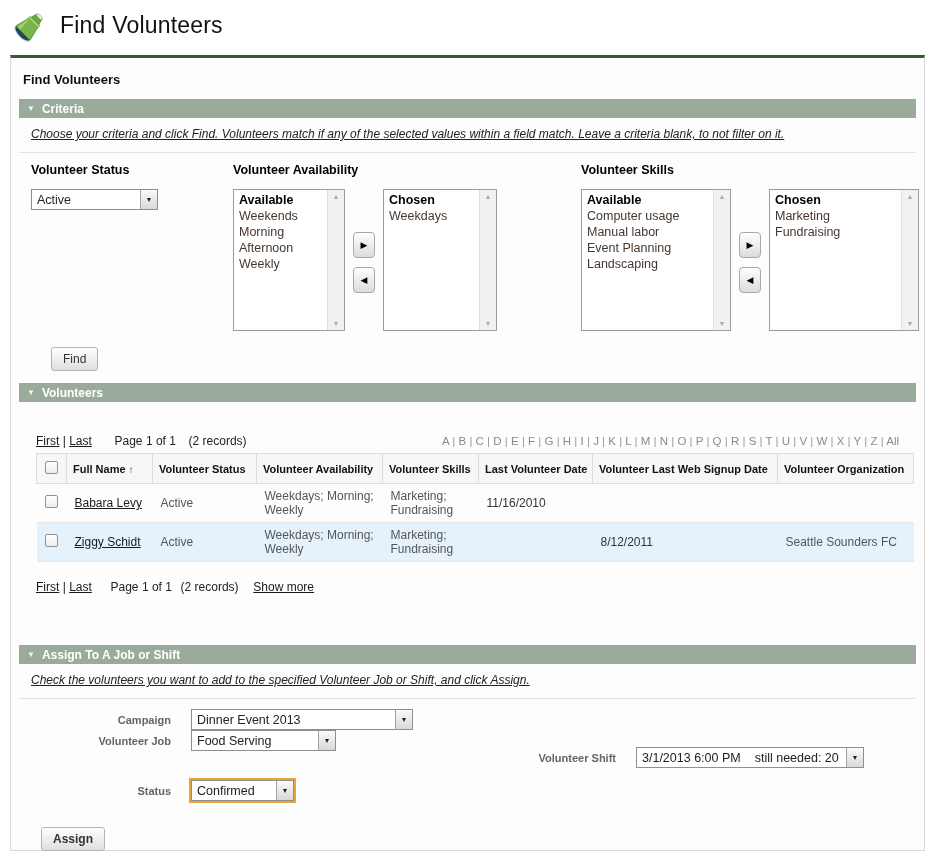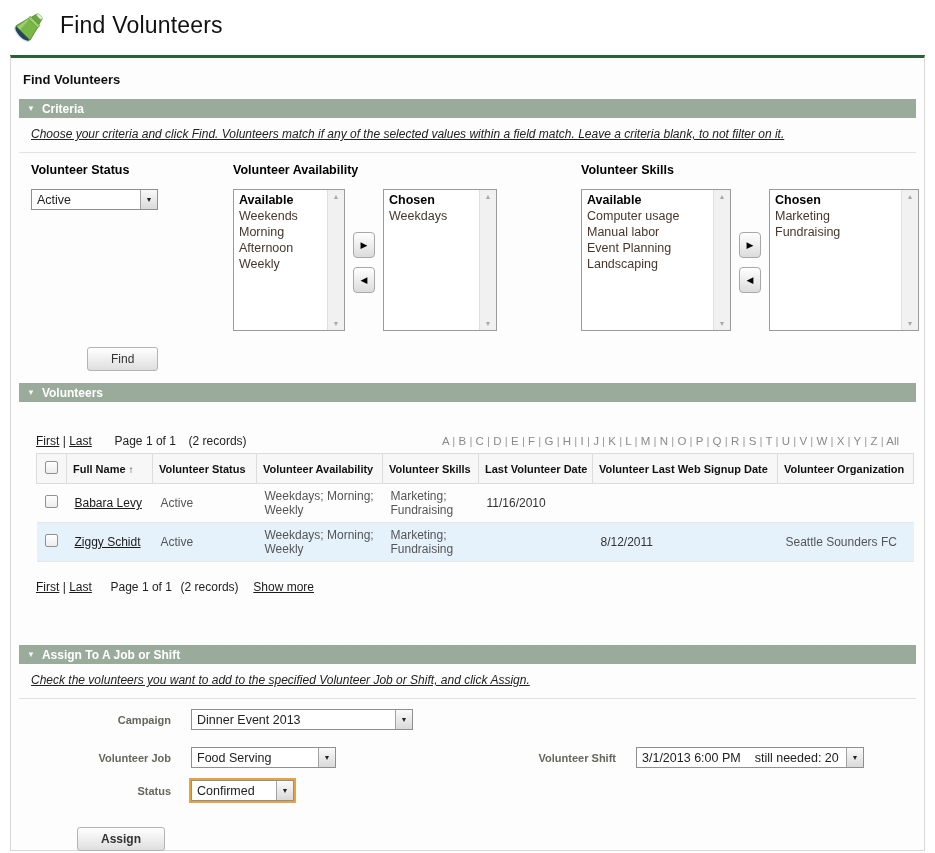--- a/index.html
+++ b/index.html
@@ -75,25 +75,24 @@
   .lb-scroll span { font-size:7px; color:#a9a9a9; cursor:pointer; }
   .mv-col { display:flex; flex-direction:column; gap:9px; padding:43px 8px 0; }
   .mv-btn {
     width:22px; height:26px; border:1px solid #a8a8a8; border-radius:4px;
     background:linear-gradient(#ffffff,#dcdcdc);
     display:flex; align-items:center; justify-content:center;
     font-size:9px; color:#000; cursor:pointer;
   }
 
   .btn {
-    display:inline-block; padding:4px 23px; font-size:12px; color:#333;
+    display:inline-block; padding:4px 11px; font-size:12px; color:#333;
     border:1px solid #b4b4b4; border-radius:3px;
     background:linear-gradient(#ffffff,#dedede); cursor:pointer;
     font-family:"Liberation Sans", sans-serif;
-    margin-left:36px;
   }
   .btn.bold { font-weight:bold; }
   .find-row { margin:6px 0 12px 40px; }
 
   
   .pager-row { margin:32px 25px 4px 25px; display:flex; justify-content:space-between; align-items:baseline; font-size:12px; }
   .pager { white-space:nowrap; }
   .pager .gap { display:inline-block; width:16px; }
   .alpha { white-space:nowrap; font-size:11.5px; }
   .alpha a { color:#8a8a8a; text-decoration:none; cursor:pointer; }
@@ -118,21 +117,21 @@
   .sort-arrow { font-size:10px; color:#333; margin-left:3px; }
   .footer-pager { margin:18px 0 0 25px; font-size:12px; }
 
   
   .assign-gap { height:51px; }
   .assign-form { position:relative; height:114px; margin-top:4px; }
   .form-row { position:absolute; display:flex; align-items:center; }
   .form-row.lcol { left:20px; }
   .form-row.rcol { left:465px; }
   .fr-campaign { top:6px; }
-  .fr-job { top:44px; }
+  .fr-job { top:27px; }
   .fr-status { top:77px; }
   .fr-shift { top:44px; }
   .fr-hours { top:78px; }
   .f-label {
     width:160px; text-align:right; padding-right:20px;
     font-weight:bold; font-size:11px; color:#66665e; white-space:nowrap;
   }
   .txt-input { width:152px; height:19px; border:1px solid #9a9a9a; background:#fff; font-size:12px; padding:0 4px; }
   .shift-needed { margin-left:14px; }
   .assign-row { margin:10px 0 0 30px; }

